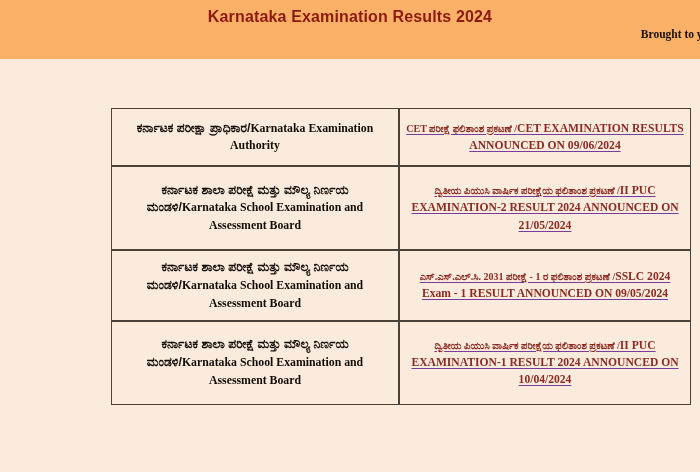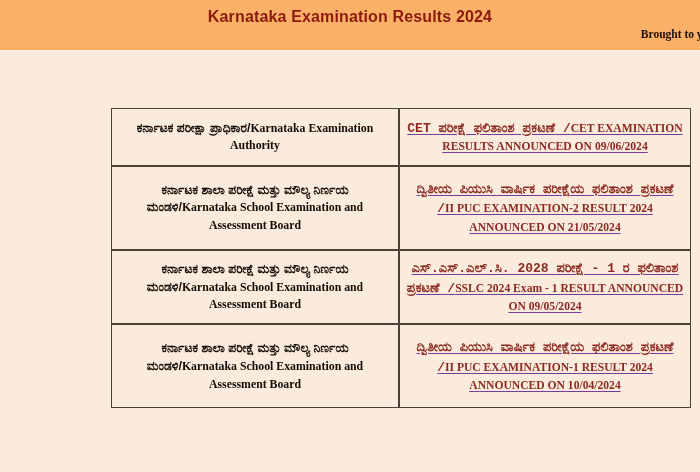--- a/index.html
+++ b/index.html
@@ -21,21 +21,21 @@
     background: #faebdc;
     overflow: hidden;
   }
 
   
   #header-banner {
     position: absolute;
     left: 0;
     top: 0;
     width: 700px;
-    height: 50px;
+    height: 59px;
     background: #fab066;
   }
   #page-title {
     position: absolute;
     left: 0;
     top: 8px;
     width: 700px;
     text-align: center;
     font-family: "Liberation Sans", sans-serif;
     font-size: 16px;
@@ -100,22 +100,22 @@
     font-size: 11.6px;
     font-weight: bold;
     color: #8c2a23;
     line-height: 1.5;
     text-decoration: underline;
     text-decoration-color: #7a3b9c;
     text-underline-offset: 1.5px;
     cursor: pointer;
   }
   .result-link .kn {
-    font-family: Liberation Mono, monospace;
-    font-size: 13px;
+    font-family: Liberation Serif, serif;
+    font-size: 10px;
     font-weight: bold;
   }
 
   .row-h1 { height: 58px; }
   .row-h2 { height: 84px; }
   .row-h3 { height: 68px; }
   .row-h4 { height: 84px; }
 </style>
 </head>
 <body>
@@ -157,21 +157,21 @@
       </tr>
 
       <tr class="row-h3">
         <td class="col-org">
           <div class="org-name">
             <span class="kn">ಕರ್ನಾಟಕ ಶಾಲಾ ಪರೀಕ್ಷೆ ಮತ್ತು ಮೌಲ್ಯ ನಿರ್ಣಯ ಮಂಡಳಿ/</span><span>Karnataka School Examination and Assessment Board</span>
           </div>
         </td>
         <td class="col-link">
           <a class="result-link">
-            <span class="kn">ಎಸ್.ಎಸ್.ಎಲ್.ಸಿ. 2028 ಪರೀಕ್ಷೆ - 1 ರ ಫಲಿತಾಂಶ ಪ್ರಕಟಣೆ /</span><span>SSLC 2024 Exam - 1 RESULT ANNOUNCED ON 09/05/2024</span>
+            <span class="kn">ಎಸ್.ಎಸ್.ಎಲ್.ಸಿ. 2031 ಪರೀಕ್ಷೆ - 1 ರ ಫಲಿತಾಂಶ ಪ್ರಕಟಣೆ /</span><span>SSLC 2024 Exam - 1 RESULT ANNOUNCED ON 09/05/2024</span>
           </a>
         </td>
       </tr>
 
       <tr class="row-h4">
         <td class="col-org">
           <div class="org-name">
             <span class="kn">ಕರ್ನಾಟಕ ಶಾಲಾ ಪರೀಕ್ಷೆ ಮತ್ತು ಮೌಲ್ಯ ನಿರ್ಣಯ ಮಂಡಳಿ/</span><span>Karnataka School Examination and Assessment Board</span>
           </div>
         </td>

